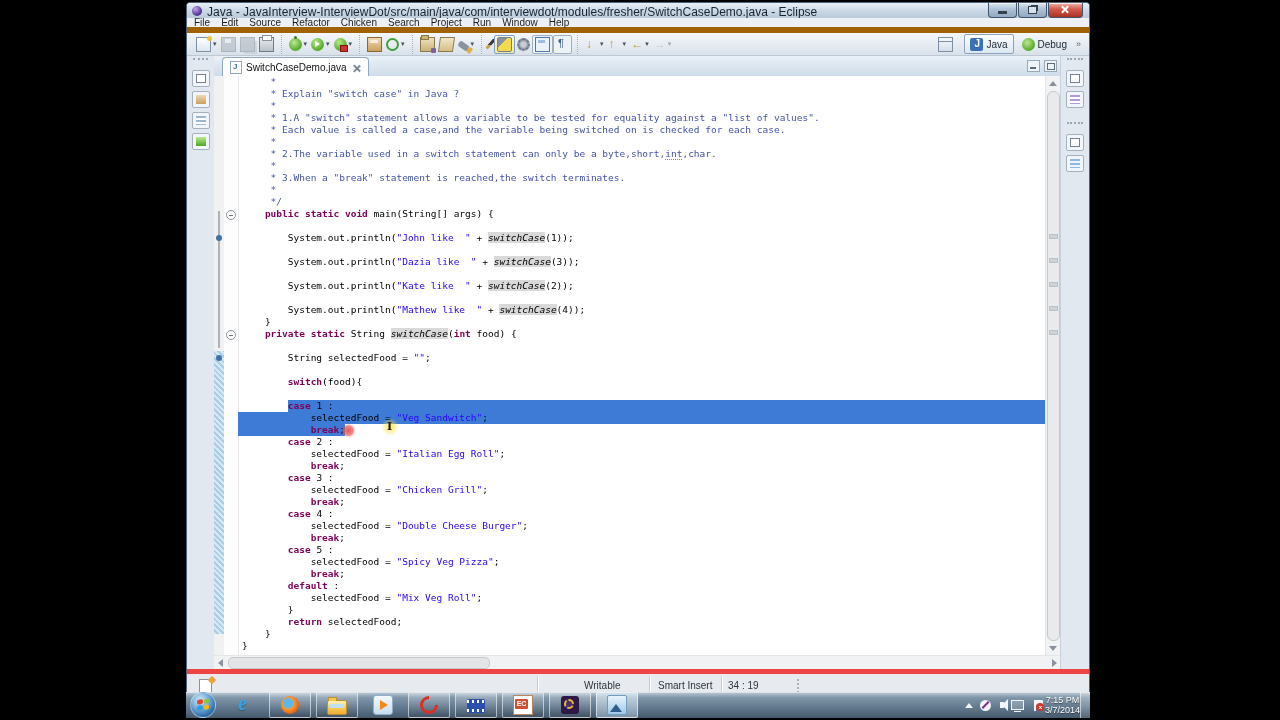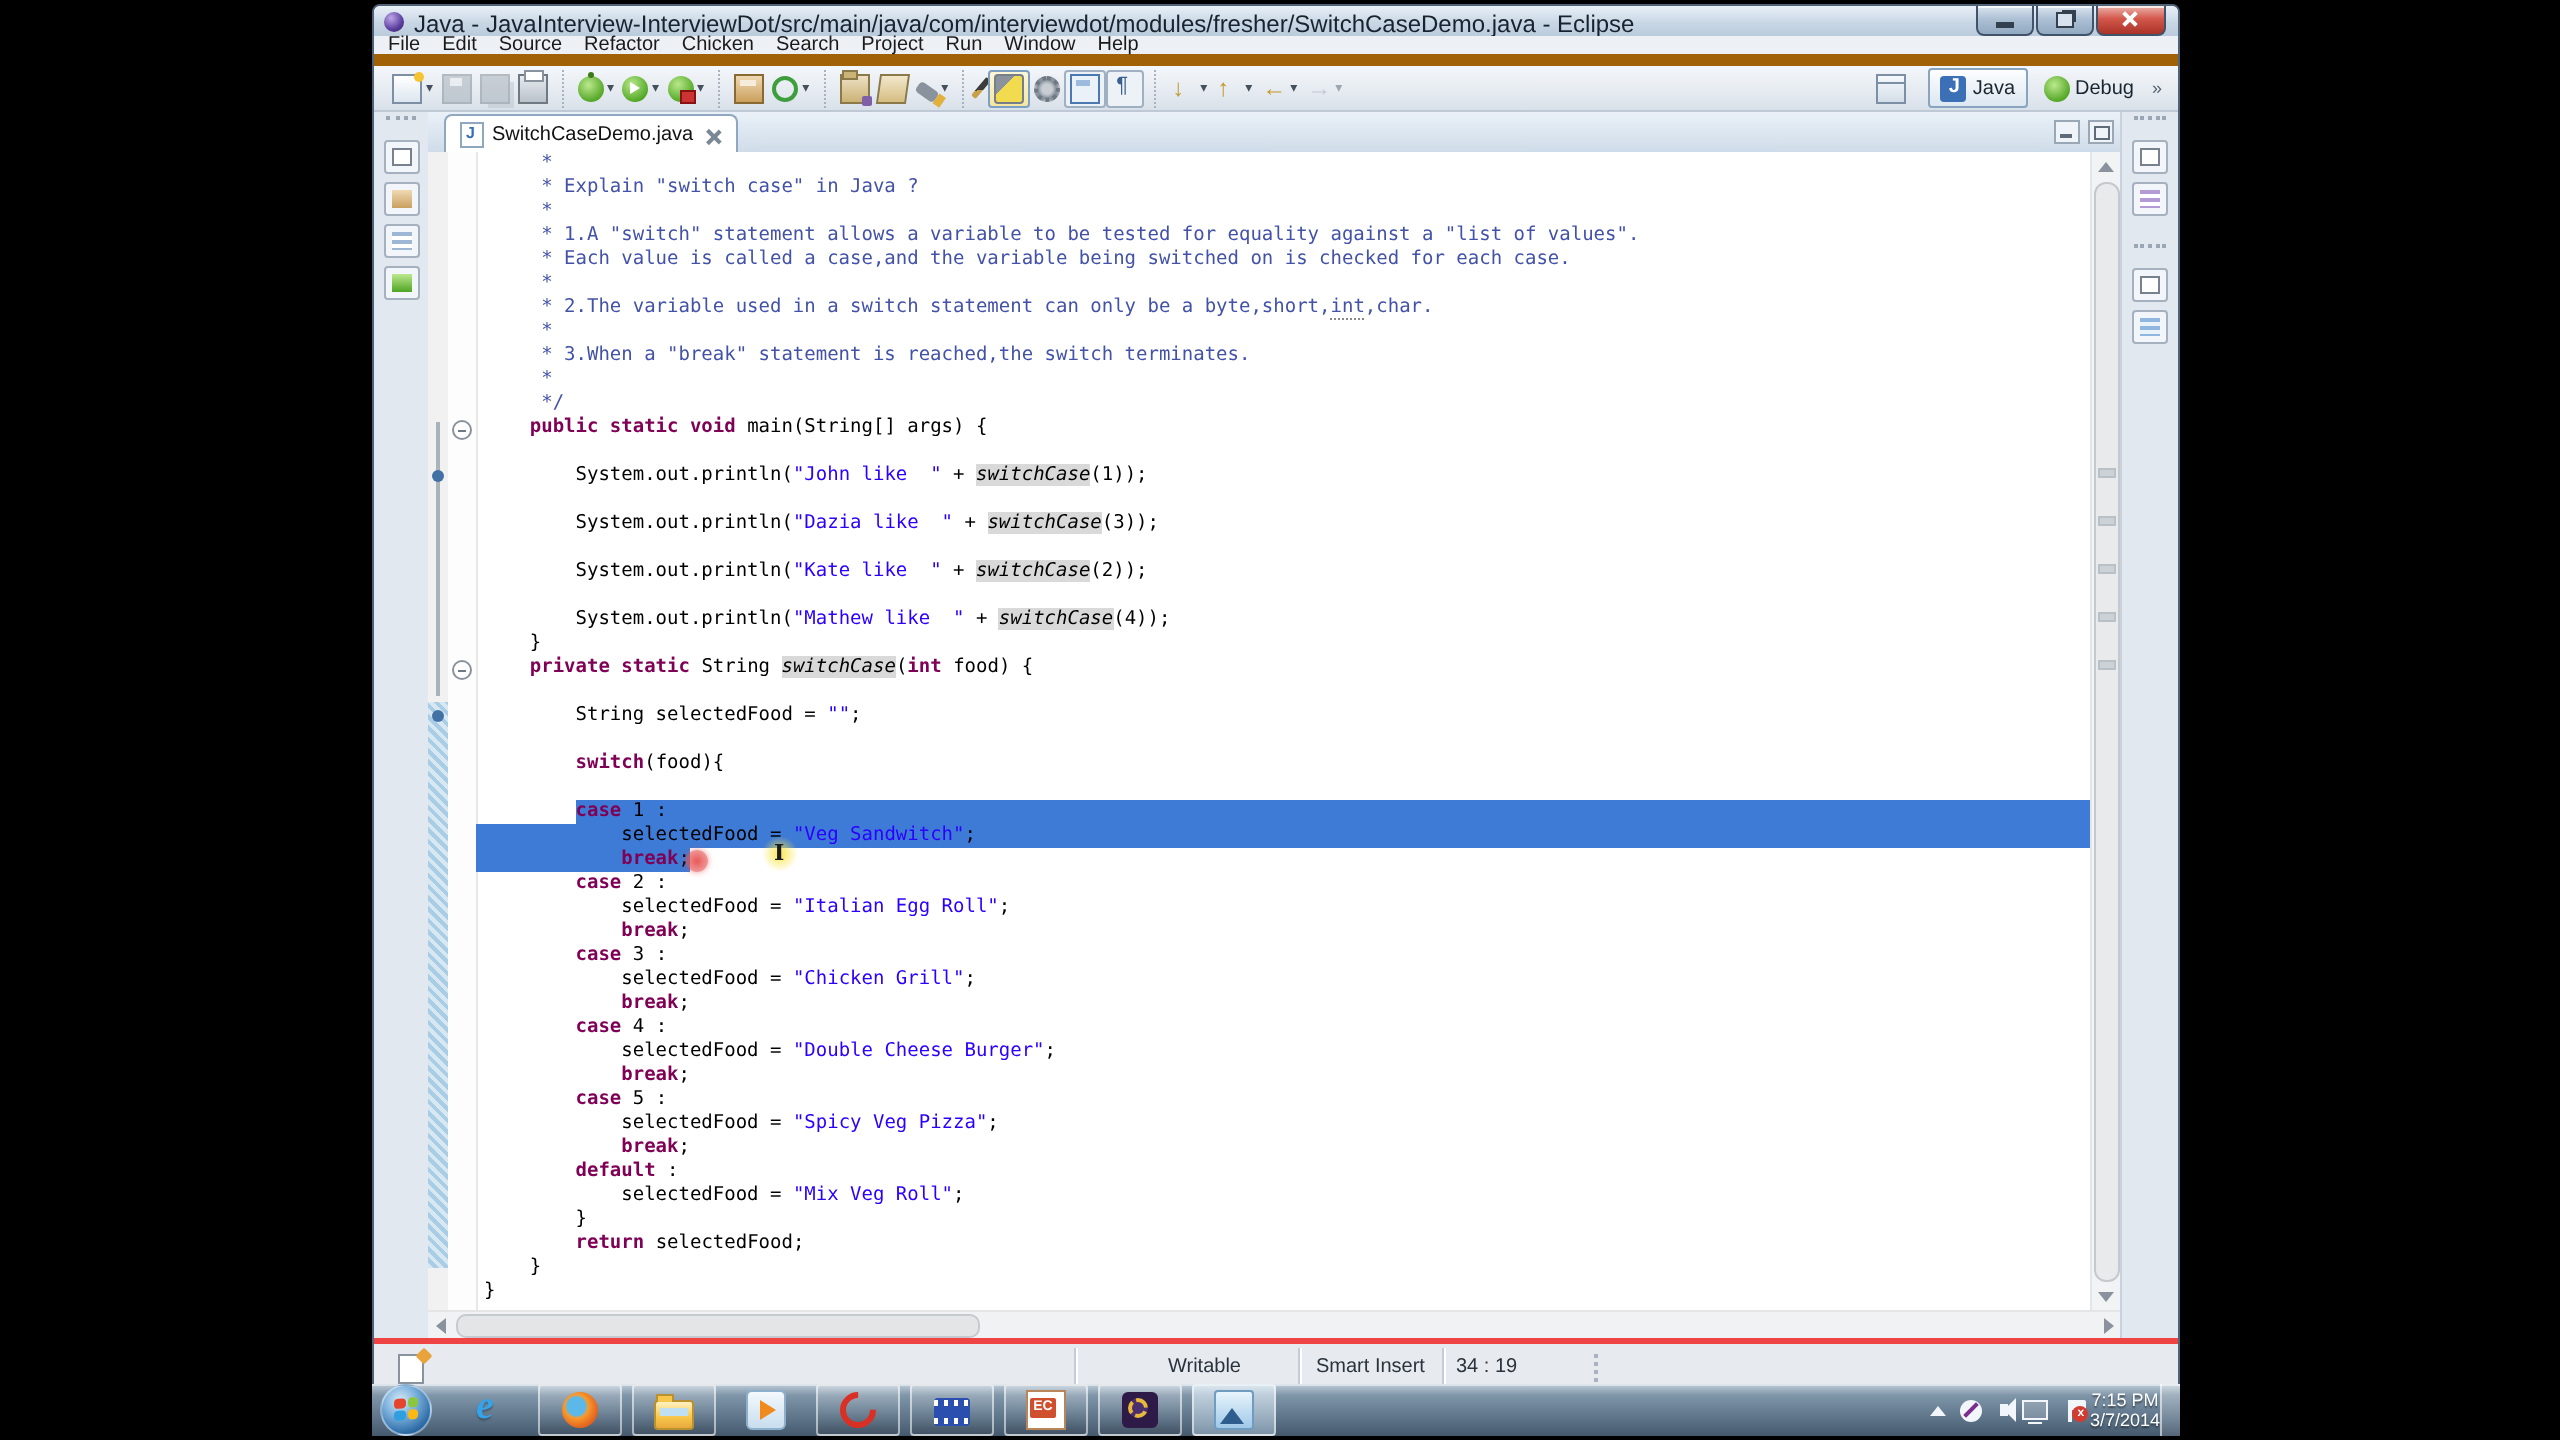--- a/index.html
+++ b/index.html
@@ -156,21 +156,21 @@
   .sel-t{background:linear-gradient(90deg,#3E7BD6 0 107px,transparent 107px);}
   #reddot{position:absolute;left:105px;top:349px;width:11px;height:11px;border-radius:50%;
     background:radial-gradient(circle,rgba(230,80,80,.95),rgba(230,80,80,.45));box-shadow:0 0 3px rgba(230,80,80,.6);}
   #mcursor{position:absolute;left:143px;top:342px;width:18px;height:18px;border-radius:50%;
     background:radial-gradient(closest-side,rgba(248,228,60,.9),rgba(248,228,60,0));}
   #mcursor::after{content:"I";position:absolute;left:6px;top:2px;font-family:"DejaVu Serif",serif;
     font-size:11px;color:#1A1A1A;font-weight:bold;}
 
   
   #statusbar{position:absolute;left:0;top:666px;right:0;height:24px;background:#E7EBF0;
-    border-top:3px solid #ef4444;font-size:10px;color:#2A333C;}
+    border-top:5px solid #ef4444;font-size:10px;color:#2A333C;}
   #status-icon{position:absolute;left:12px;top:5px;width:11px;height:13px;background:#fff;border:1px solid #8A939D;}
   #status-icon::after{content:"";position:absolute;right:-4px;top:-3px;width:6px;height:6px;background:#E8A33C;border-radius:1px;transform:rotate(45deg);}
   .scell{position:absolute;top:2px;height:19px;border-left:1px solid #C6CCD4;box-shadow:inset 1px 0 0 #fff;
     display:flex;align-items:center;}
   #cell-writable{left:350px;width:112px;padding-left:46px;box-sizing:border-box;}
   #cell-insert{left:462px;width:72px;padding-left:8px;box-sizing:border-box;}
   #cell-caret{left:534px;width:68px;padding-left:6px;box-sizing:border-box;}
   #status-grip{position:absolute;left:610px;top:5px;height:14px;border-left:2px dotted #A9B3BF;}
 
   

